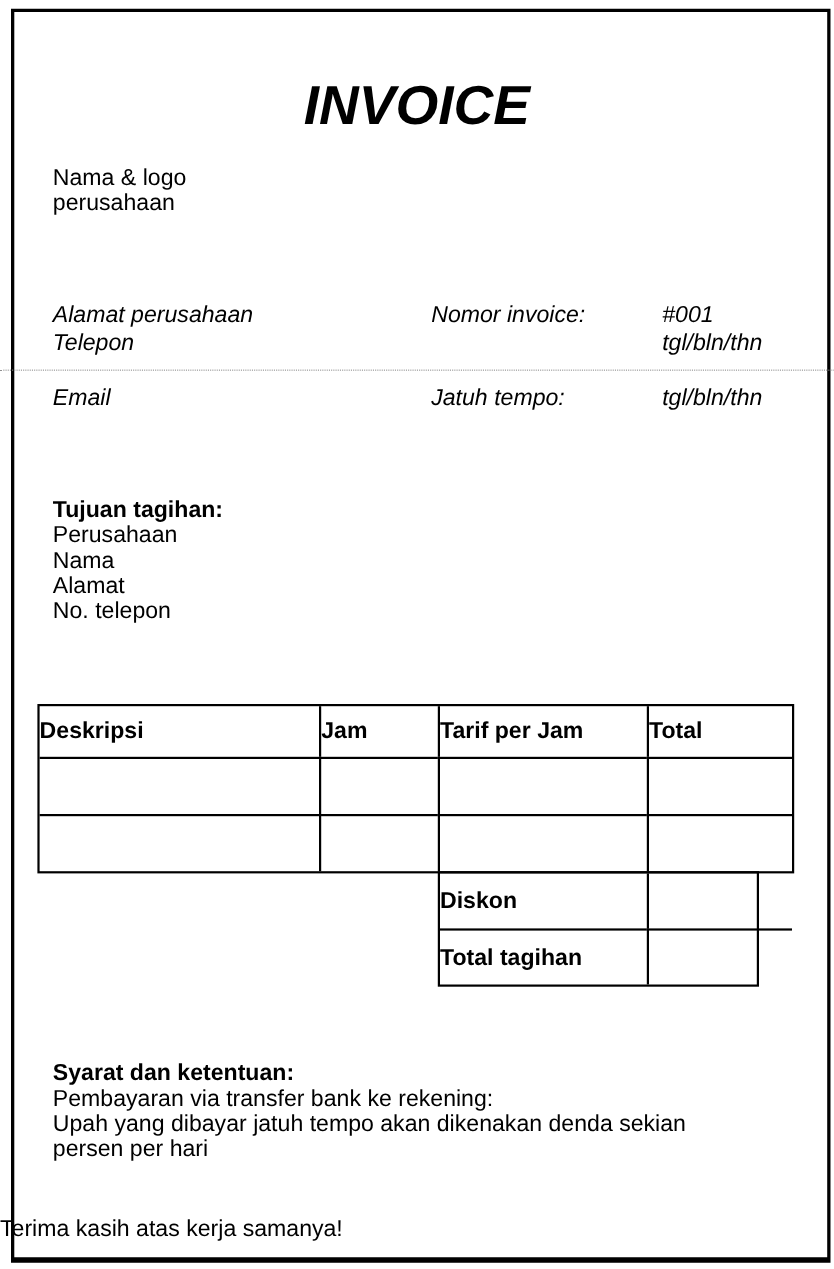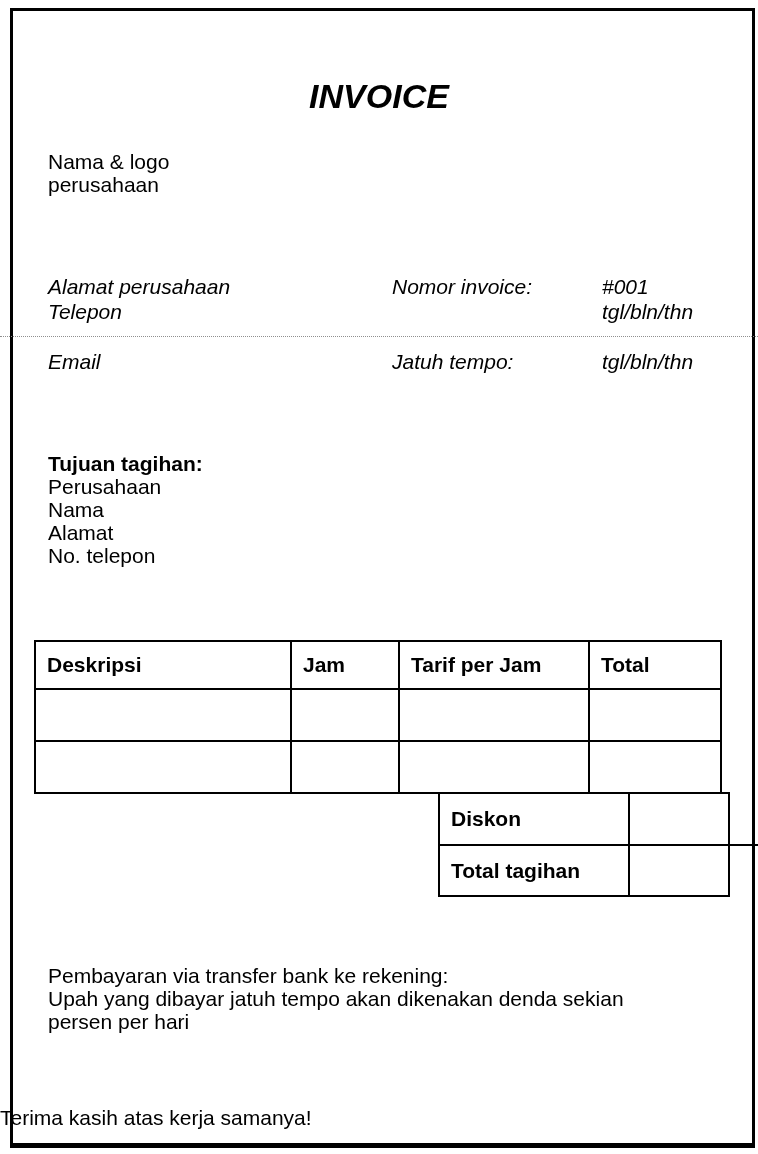--- a/index.html
+++ b/index.html
@@ -19,21 +19,21 @@
   .page-frame {
     left:10px; top:8px; width:745px; height:1140px;
     border:3px solid #000;
     border-bottom-width:5px;
   }
 
   
   .title {
     left:0; top:71px; width:758px;
     text-align:center;
-    font-size:34px; line-height:50px;
+    font-size:50px; line-height:50px;
     font-weight:700; font-style:italic;
   }
 
   
   .company-block { left:48px; top:150px; width:170px; }
 
   
   .info-row { left:0; width:656px; height:25px;font-style:italic; }
   .col-a { position:absolute; left:48px;  top:0; white-space:nowrap; }
   .col-b { position:absolute; left:392px; top:0; white-space:nowrap; }
@@ -58,24 +58,23 @@
     grid-template-columns:254px 108px 190px 132px;
     grid-template-rows:46px 52px 52px;
     border:2px solid #000;
   }
   .totals-table {
     left:398px; top:792px; width:292px;
     display:grid;
     grid-template-columns:188px 132px;
     grid-template-rows:50px 51px;
     border:2px solid #000;
-    margin-left:40px;
   }
   .cell { display:flex; align-items:center; }
-  .cell.pad { padding-left:11px; }
+  .cell.pad { }
   .bl { border-left:2px solid #000; }
   .bt { border-top:2px solid #000; }
   .hcell { font-weight:700; font-size:21px; }
 
   
   .terms-block { left:48px; top:964px; width:610px; }
 
   
   .footer-note {
     left:0; top:1106px; width:607px;
@@ -136,17 +135,18 @@
 </div>
 
 <div class="abs totals-table">
   <div class="cell pad hcell">Diskon</div>
   <div class="cell pad bl"></div>
   <div class="cell pad hcell bt">Total tagihan</div>
   <div class="cell pad bt bl"></div>
 </div>
 
 <div class="abs terms-block">
+  <div class="t b">Syarat dan ketentuan:</div>
   <div class="t">Pembayaran via transfer bank ke rekening:</div>
   <div class="t">Upah yang dibayar jatuh tempo akan dikenakan denda sekian persen per hari</div>
 </div>
 
 <div class="abs footer-note t">Terima kasih atas kerja samanya!</div>
 
 </body></html>

